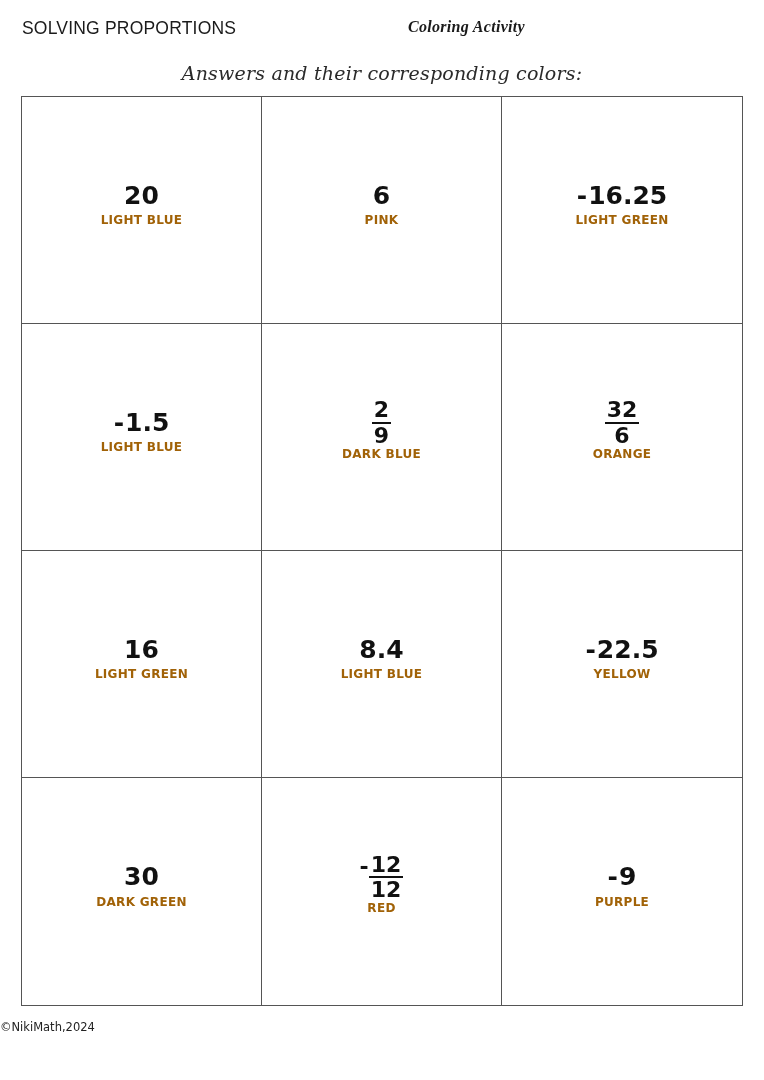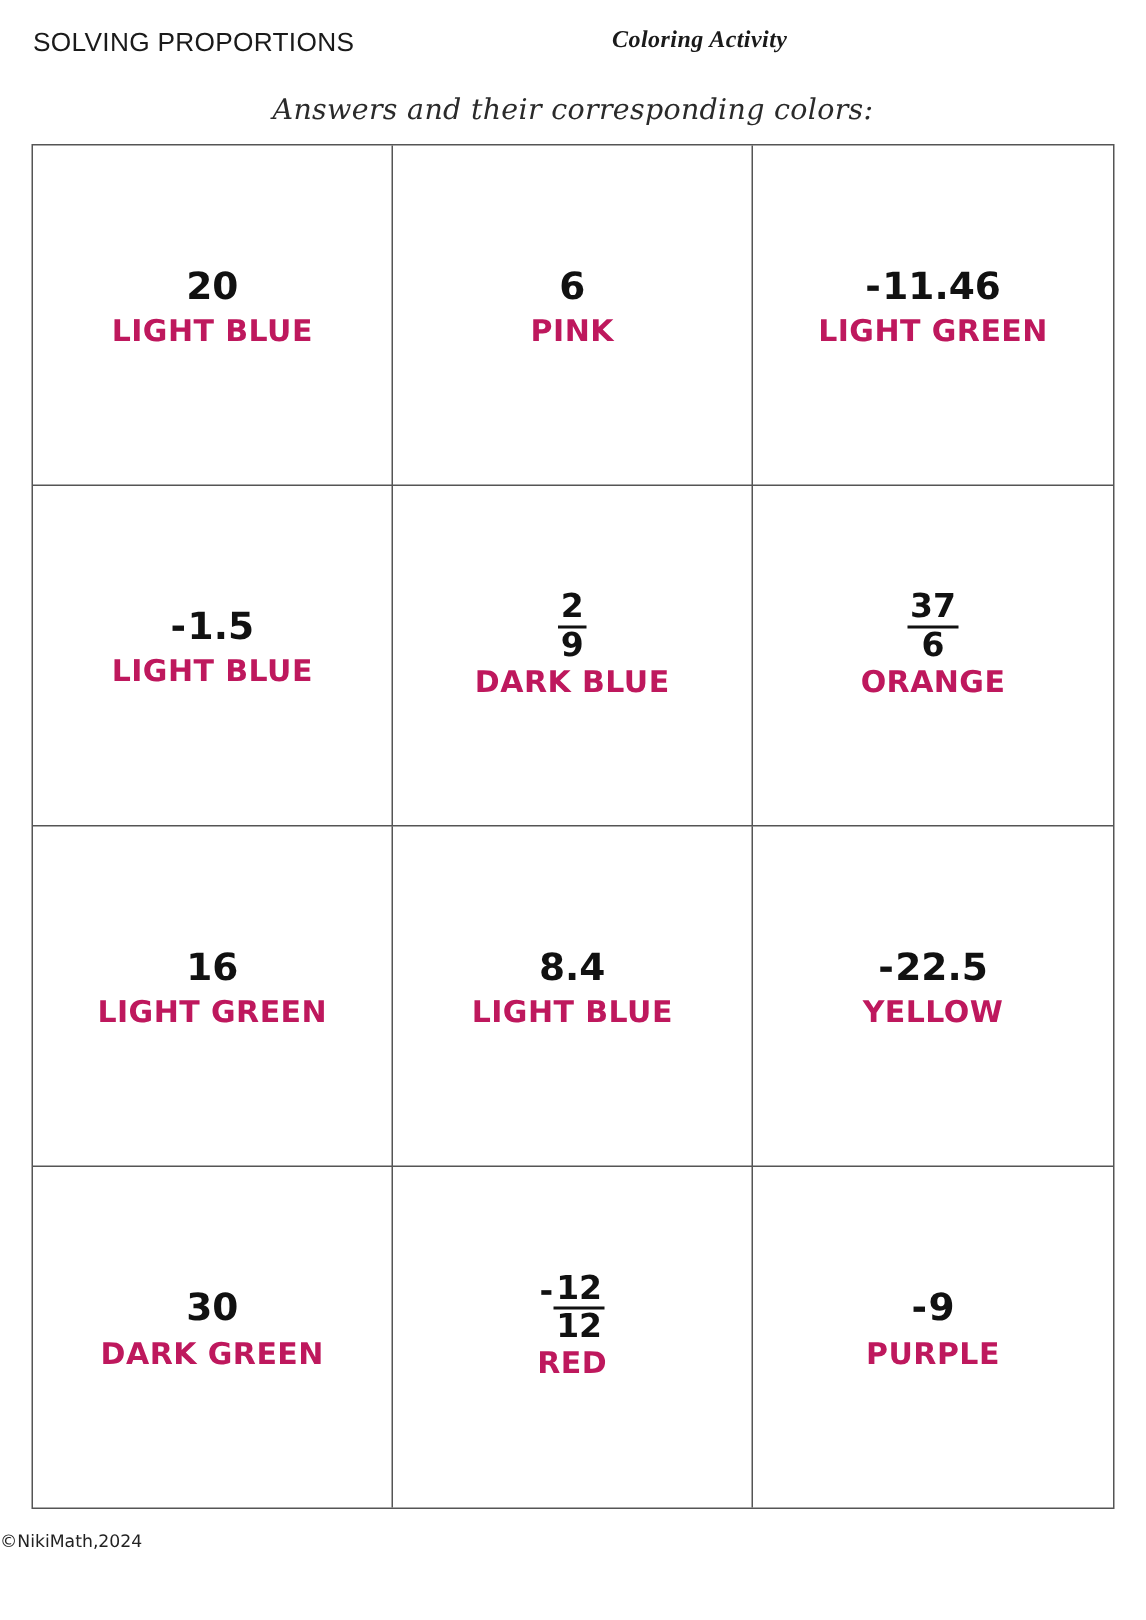--- a/index.html
+++ b/index.html
@@ -127,23 +127,23 @@
     align-items: flex-start;
   }
   .frac-wrap .lead-neg {
     font-size: 22px;
     font-weight: bold;
     margin-top: 1px;
   }
   .color-label {
     font-family: "DejaVu Sans", sans-serif;
     font-weight: bold;
-    font-size: 20px;
+    font-size: 12px;
     letter-spacing: 0.3px;
-    color: #be185d;
+    color: #a16207;
     text-transform: uppercase;
   }
 
   
   .footer {
     position: absolute;
     top: 1020px;
     left: 0;
     width: 764px;
     font-family: "DejaVu Sans", sans-serif;
@@ -172,21 +172,21 @@
       </div>
       <div class="cell">
         <div class="answer">
           <span>6</span>
         </div>
         <div class="color-label">PINK</div>
       </div>
       <div class="cell">
         <div class="answer">
           <span class="neg">-</span>
-          <span>11.46</span>
+          <span>16.25</span>
         </div>
         <div class="color-label">LIGHT GREEN</div>
       </div>
       <div class="cell">
         <div class="answer">
           <span class="neg">-</span>
           <span>1.5</span>
         </div>
         <div class="color-label">LIGHT BLUE</div>
       </div>
@@ -198,21 +198,21 @@
               <span class="den">9</span>
             </span>
           </span>
         </div>
         <div class="color-label">DARK BLUE</div>
       </div>
       <div class="cell">
         <div class="answer">
           <span class="frac-wrap">
             <span class="frac">
-              <span class="num">37</span>
+              <span class="num">32</span>
               <span class="den">6</span>
             </span>
           </span>
         </div>
         <div class="color-label">ORANGE</div>
       </div>
       <div class="cell">
         <div class="answer">
           <span>16</span>
         </div>

